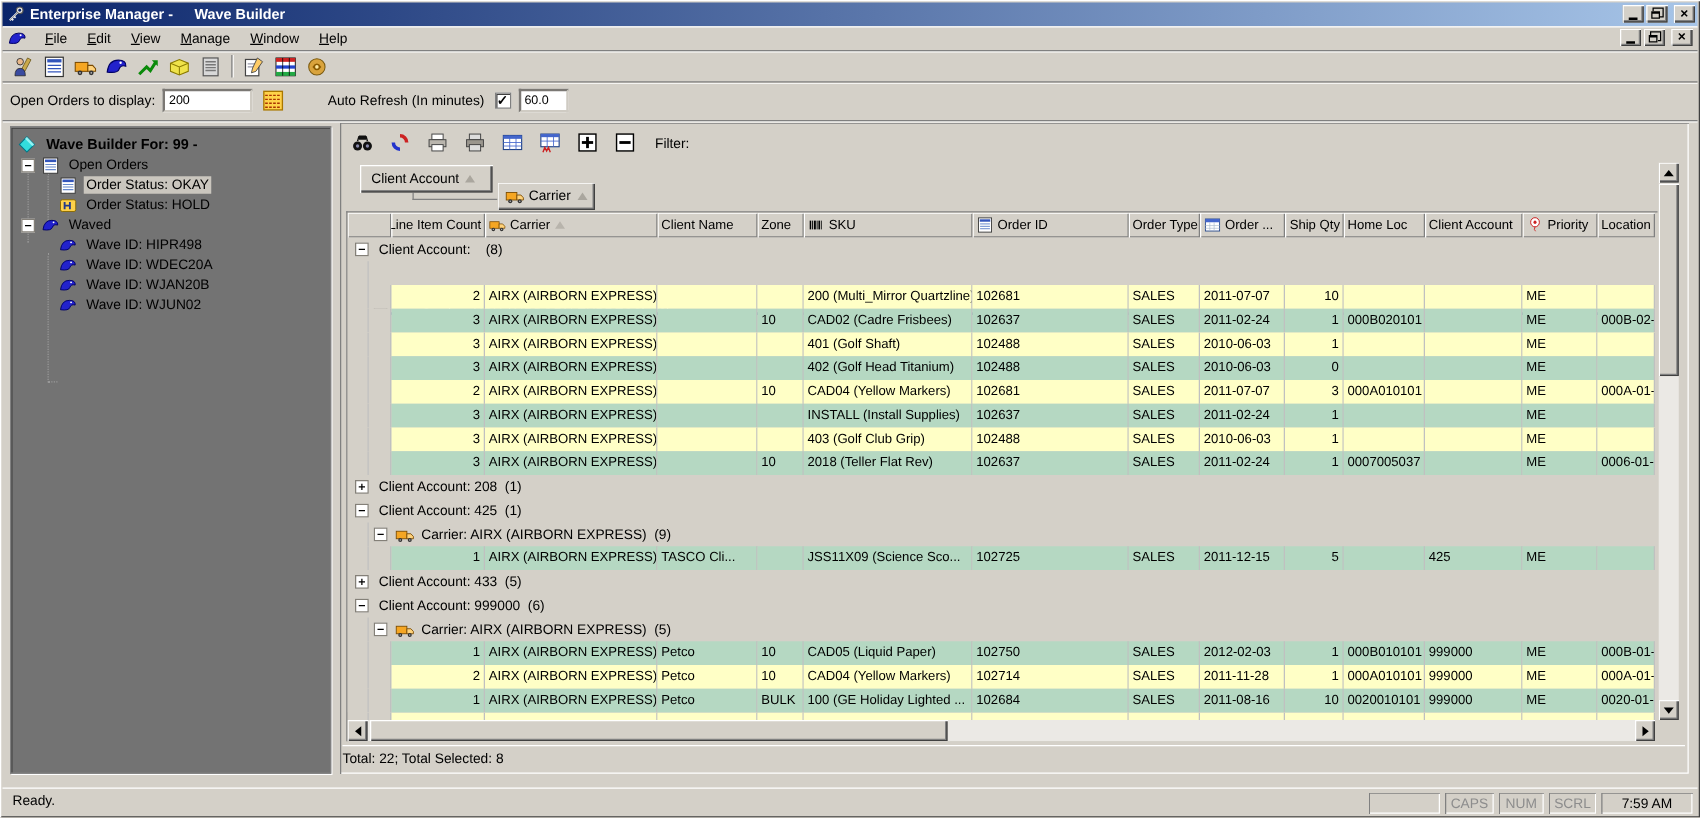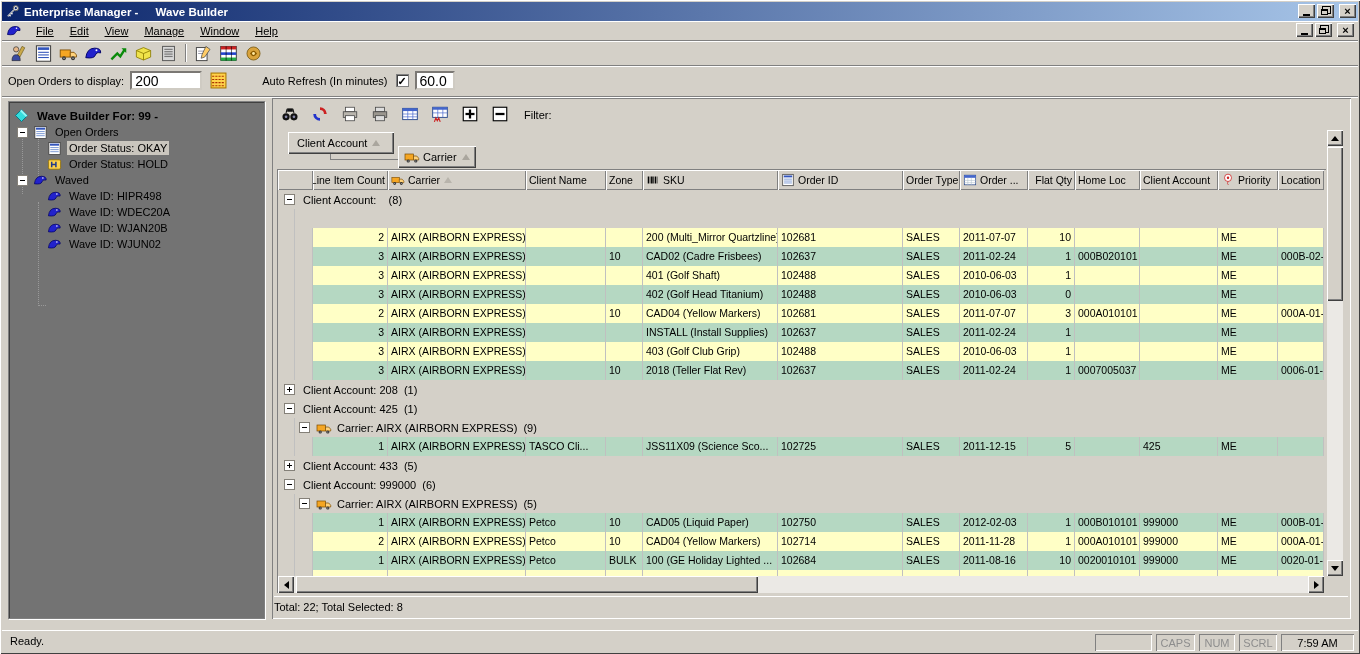--- a/index.html
+++ b/index.html
@@ -20,36 +20,36 @@
           display:flex; align-items:center; justify-content:center; cursor:default; }
   .wbtn.gapL { margin-left:5px; }
   .g-min { width:7px; height:2px; background:#000; margin-top:7px; }
   .g-rest { width:7px; height:6px; border:1px solid #000; border-top-width:2px; box-shadow:2px -2px 0 -0px #d4d0c8, 2px -2px 0 1px #000; margin-top:2px; margin-right:2px; }
   .g-x { font-weight:bold; font-size:11px; line-height:10px; }
 
   
   .menubar { position:absolute; left:2px; top:21px; right:2px; height:19px; display:flex; align-items:center; box-shadow: inset 0 1px #fff; }
   .menubar .winbtns { top:2px; right:4px; }
   .menu-items { display:flex; margin-left:6px; }
-  .menu-item { display:inline-block; padding:2px 8px;text-decoration:underline; }
+  .menu-item { display:inline-block; padding:2px 8px; }
   .menu-item::first-letter { text-decoration:underline; }
 
   
   .toolbar { position:absolute; left:2px; top:40px; right:2px; height:25px; display:flex; align-items:center;
              border-top:1px solid #808080; box-shadow: inset 0 1px #fff; padding-left:4px; }
   .tb-btn { width:25px; height:22px; display:flex; align-items:center; justify-content:center; }
   .tb-sep { width:2px; height:18px; margin:0 4px; border-left:1px solid #808080; border-right:1px solid #fff; }
   .icn { display:inline-block; }
   .icn svg { display:block; width:100%; height:100%; }
 
   
   .paramsbar { position:absolute; left:2px; top:65px; right:2px; height:30px; display:flex; align-items:center;
                border-top:1px solid #808080; box-shadow: inset 0 1px #fff; }
   .plabel { margin-left:6px; white-space:pre; }
-  .txt { width:72px; height:19px; margin-left:6px; border:2px inset #cfcbc3; background:#fff; font-family:"Liberation Sans",sans-serif; font-size:14px; padding:0 3px; }
+  .txt { width:72px; height:19px; margin-left:6px; border:2px inset #cfcbc3; background:#fff; font-family:"Liberation Sans",sans-serif; font-size:10px; padding:0 3px; }
   .txt.small { width:40px; }
   .plabel2 { margin-left:34px; white-space:pre; }
   .checkbox { width:13px; height:13px; background:#fff; border:1px solid #808080;
               box-shadow: inset 1px 1px #404040; margin-left:8px; text-align:center; line-height:12px; font-size:11px; font-weight:bold; }
   .abacus-btn { width:20px; height:20px; margin-left:6px; display:flex; align-items:center; justify-content:center; }
 
   
   .workspace { position:absolute; left:2px; top:96px; right:2px; height:534px; border-top:1px solid #808080; box-shadow: inset 0 1px #fff; }
 
   
@@ -607,21 +607,21 @@
                     <line x1="5.5" y1="5.5" x2="5.5" y2="13.5"></line>
                     <line x1="9.5" y1="5.5" x2="9.5" y2="13.5"></line>
                     <line x1="1.5" y1="8.5" x2="14.5" y2="8.5"></line>
                     <line x1="1.5" y1="11" x2="14.5" y2="11"></line>
                   </g>
                 </svg>
               </span>
               <span class="hlabel">Order ...</span>
             </div>
             <div class="hcell right" style="width: 47px;">
-              <span class="hlabel">Flat Qty</span>
+              <span class="hlabel">Ship Qty</span>
             </div>
             <div class="hcell" style="width: 65px;">
               <span class="hlabel">Home Loc</span>
             </div>
             <div class="hcell" style="width: 78px;">
               <span class="hlabel">Client Account</span>
             </div>
             <div class="hcell" style="width: 60px;">
               <span class="icn" style="width: 14px; height: 14px;">
                 <svg viewBox="0 0 16 16">

